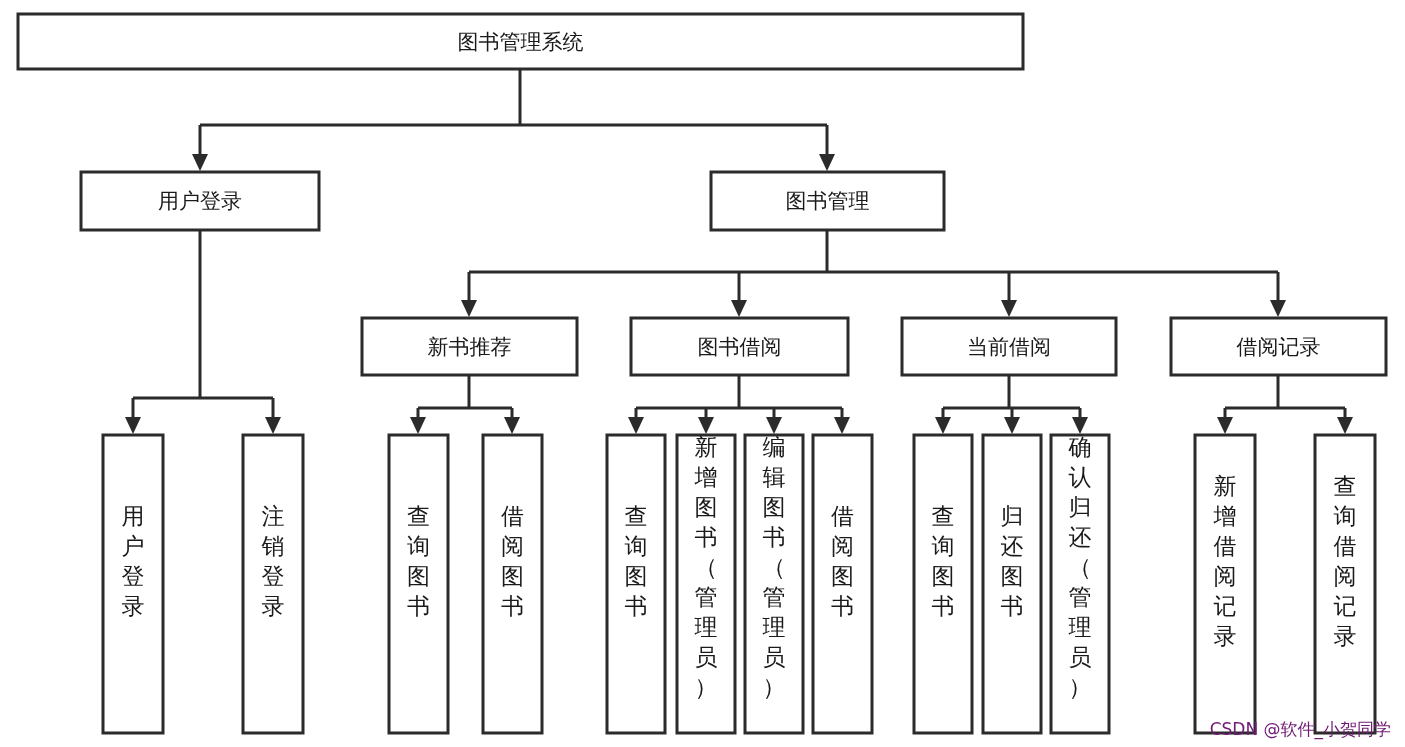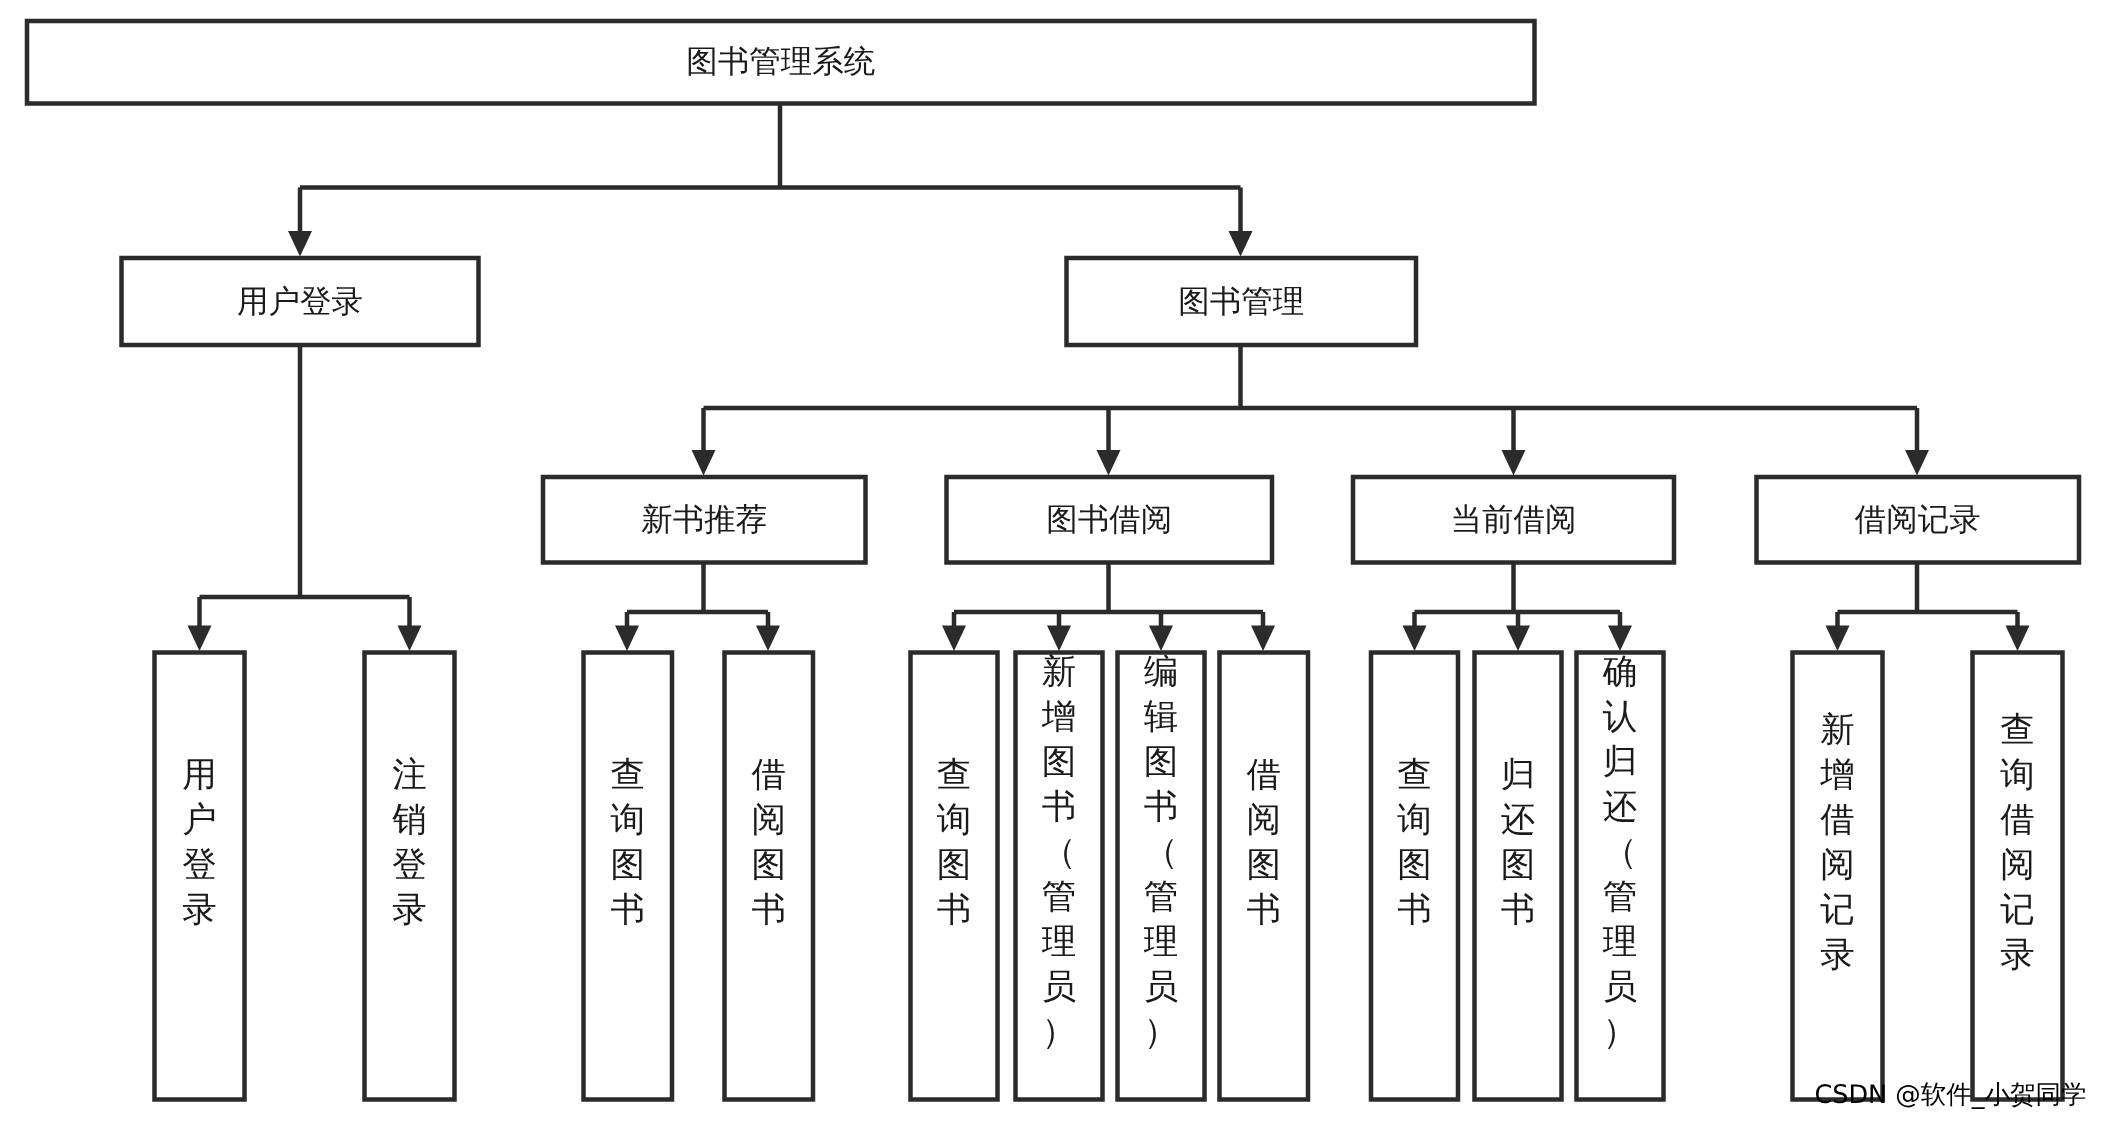--- a/index.html
+++ b/index.html
@@ -41,21 +41,21 @@
   .arrow-head {
     fill: #2b2b2b;
     stroke: none;
   }
   .watermark {
     position: absolute;
     right: 14px;
     bottom: 6px;
     font-family: "DejaVu Sans", "Liberation Sans", sans-serif;
     font-size: 17px;
-    color: #000000;
+    color: #701a75;
     white-space: nowrap;
     user-select: none;
   }
 </style>
 </head>
 <body>
 
 <svg id="diagram" viewBox="0 0 1405 747">
   <g id="connectors-layer">
       <g>

